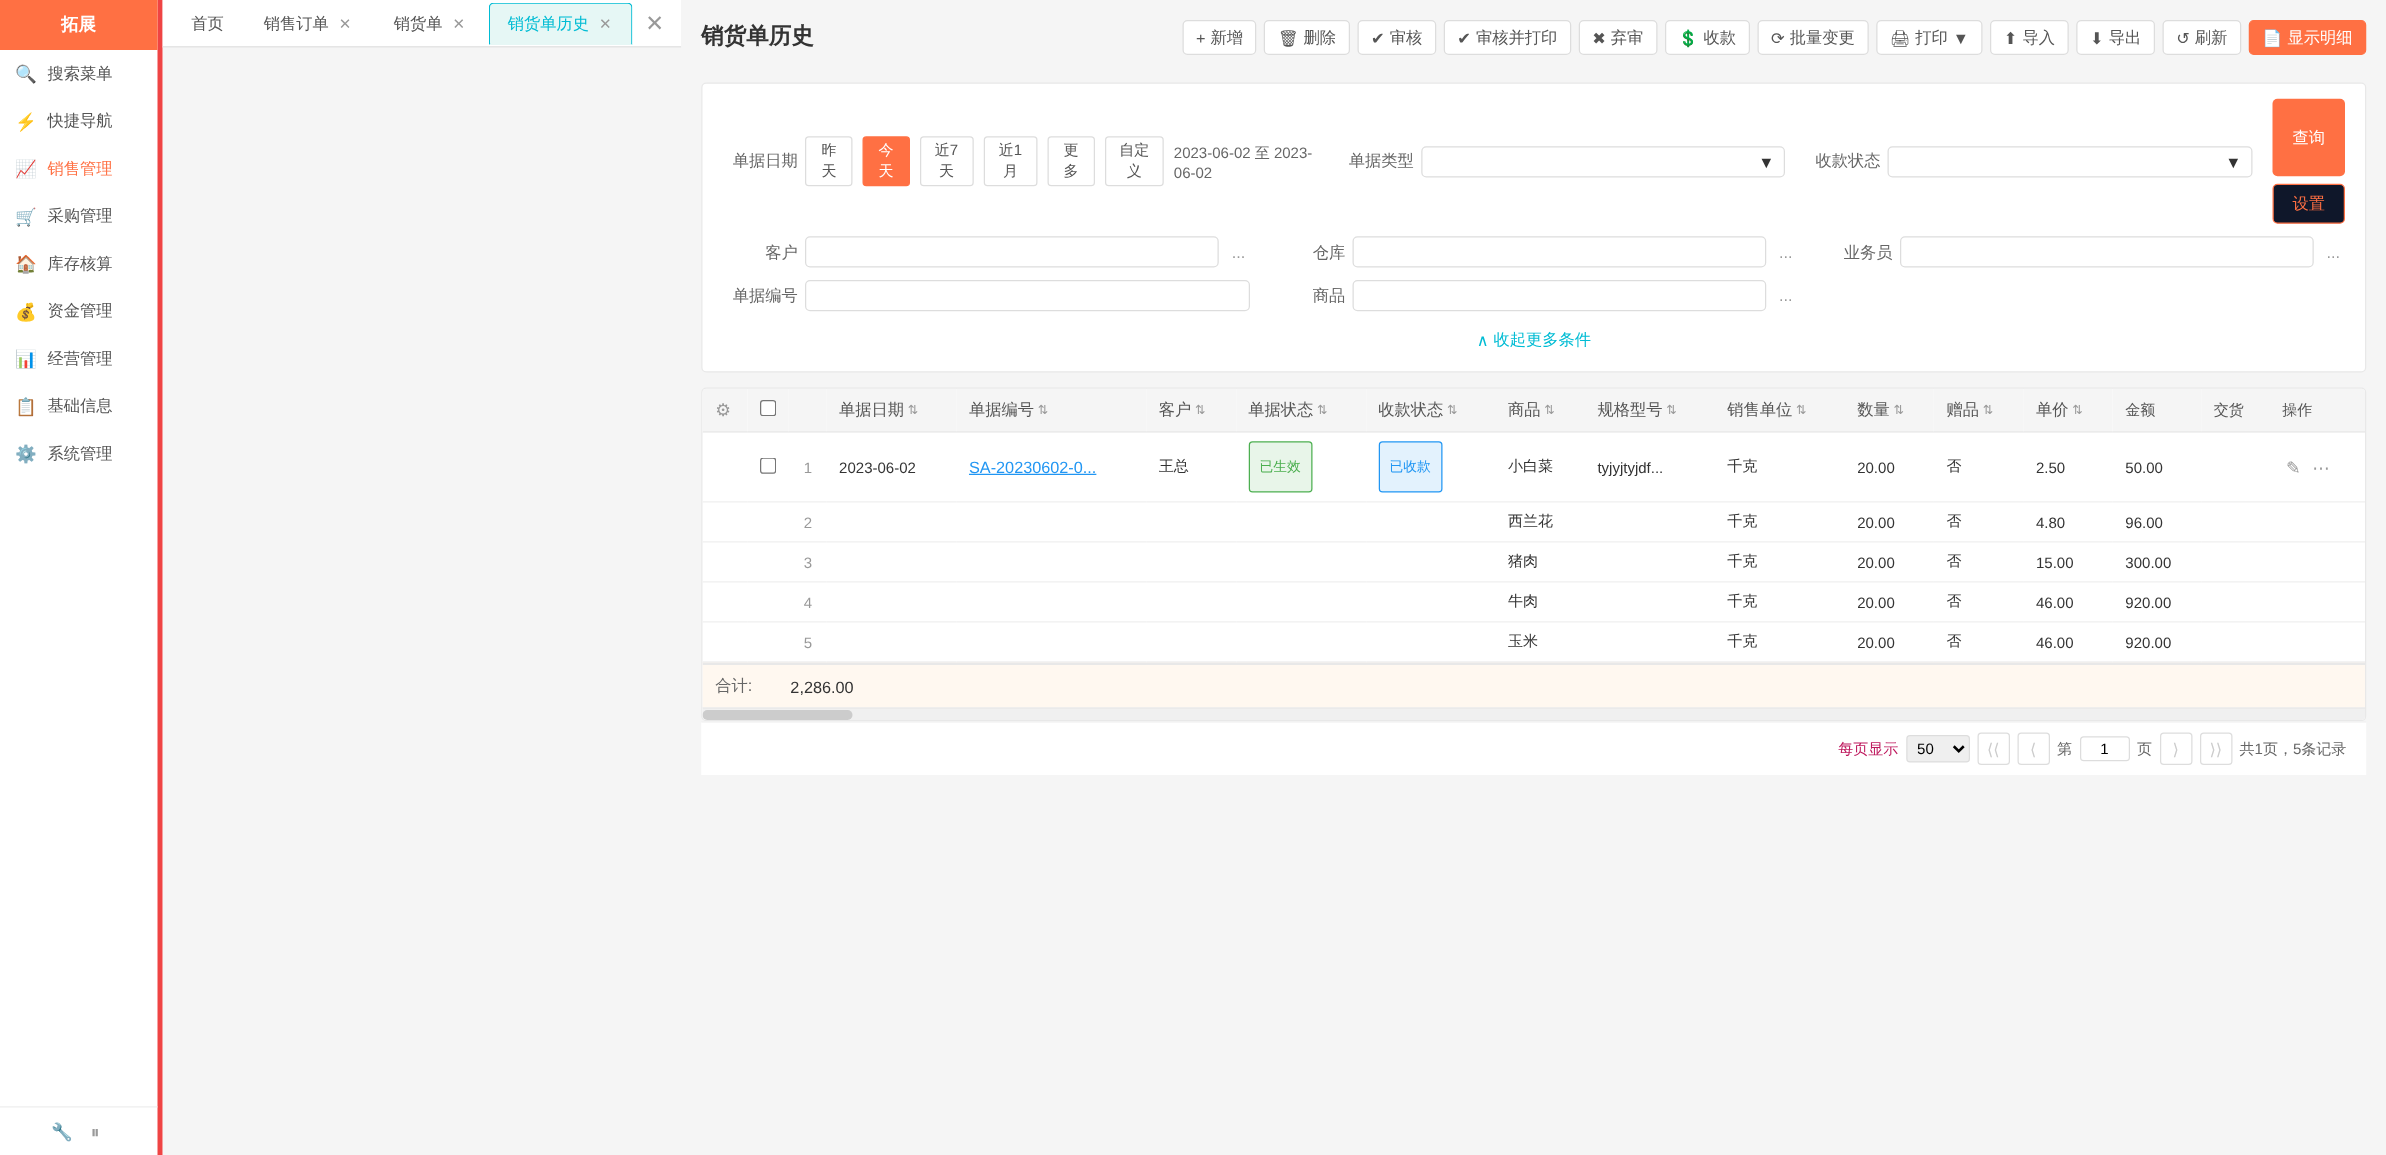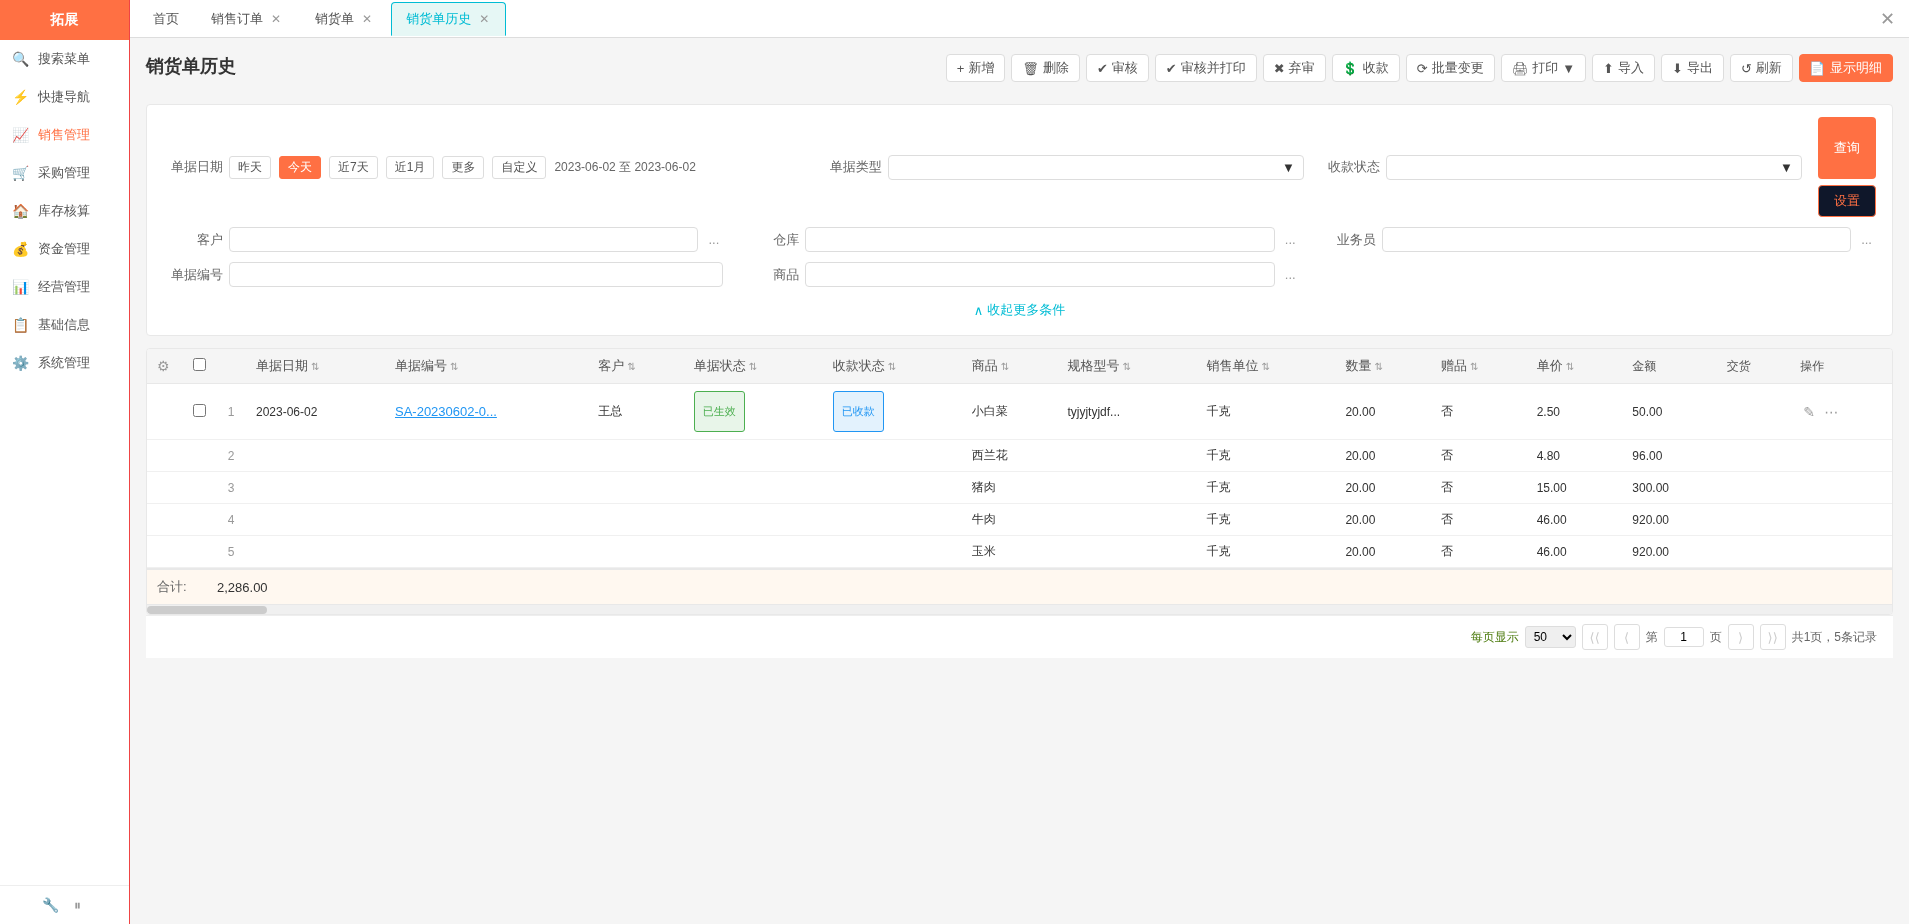--- a/index.html
+++ b/index.html
@@ -2,21 +2,21 @@
 <html><head>
   <meta charset="utf-8">
   <style>
     * { box-sizing: border-box; margin: 0; padding: 0; font-family: 'Microsoft YaHei', Arial, sans-serif; font-size: 13px; }
     body { display: flex; height: 924px; overflow: hidden; background: #f5f5f5; }
 
     
     .sidebar {
       width: 130px;
       background: #fff;
-      border-right: 1px solid #ef4444;
+      border-right: 4px solid #ef4444;
       display: flex;
       flex-direction: column;
       height: 100%;
     }
     .sidebar-logo {
       height: 40px;
       background: #ff7043;
       display: flex;
       align-items: center;
       justify-content: center;
@@ -40,21 +40,20 @@
       display: flex;
       gap: 8px;
       border-top: 1px solid #eee;
       justify-content: center;
     }
 
     
     .main {
       flex: 1;
       display: flex;
-      flex-direction: column;
       overflow: hidden;
     }
 
     
     .tab-bar {
       display: flex;
       align-items: center;
       background: #fff;
       border-bottom: 1px solid #ddd;
       height: 38px;
@@ -279,21 +278,21 @@
     
     .pagination {
       display: flex;
       align-items: center;
       justify-content: flex-end;
       padding: 8px 16px;
       gap: 6px;
       background: #fff;
       border-top: 1px solid #eee;
     }
-    .pagination-label { color: #4d7c0f; font-size: 12px; text-align: right; }
+    .pagination-label { color: #be185d; font-size: 12px; text-align: right; }
     .page-size-select {
       border: 1px solid #ddd;
       border-radius: 3px;
       padding: 2px 4px;
       font-size: 12px;
     }
     .page-btn {
       width: 26px;
       height: 26px;
       display: flex;

